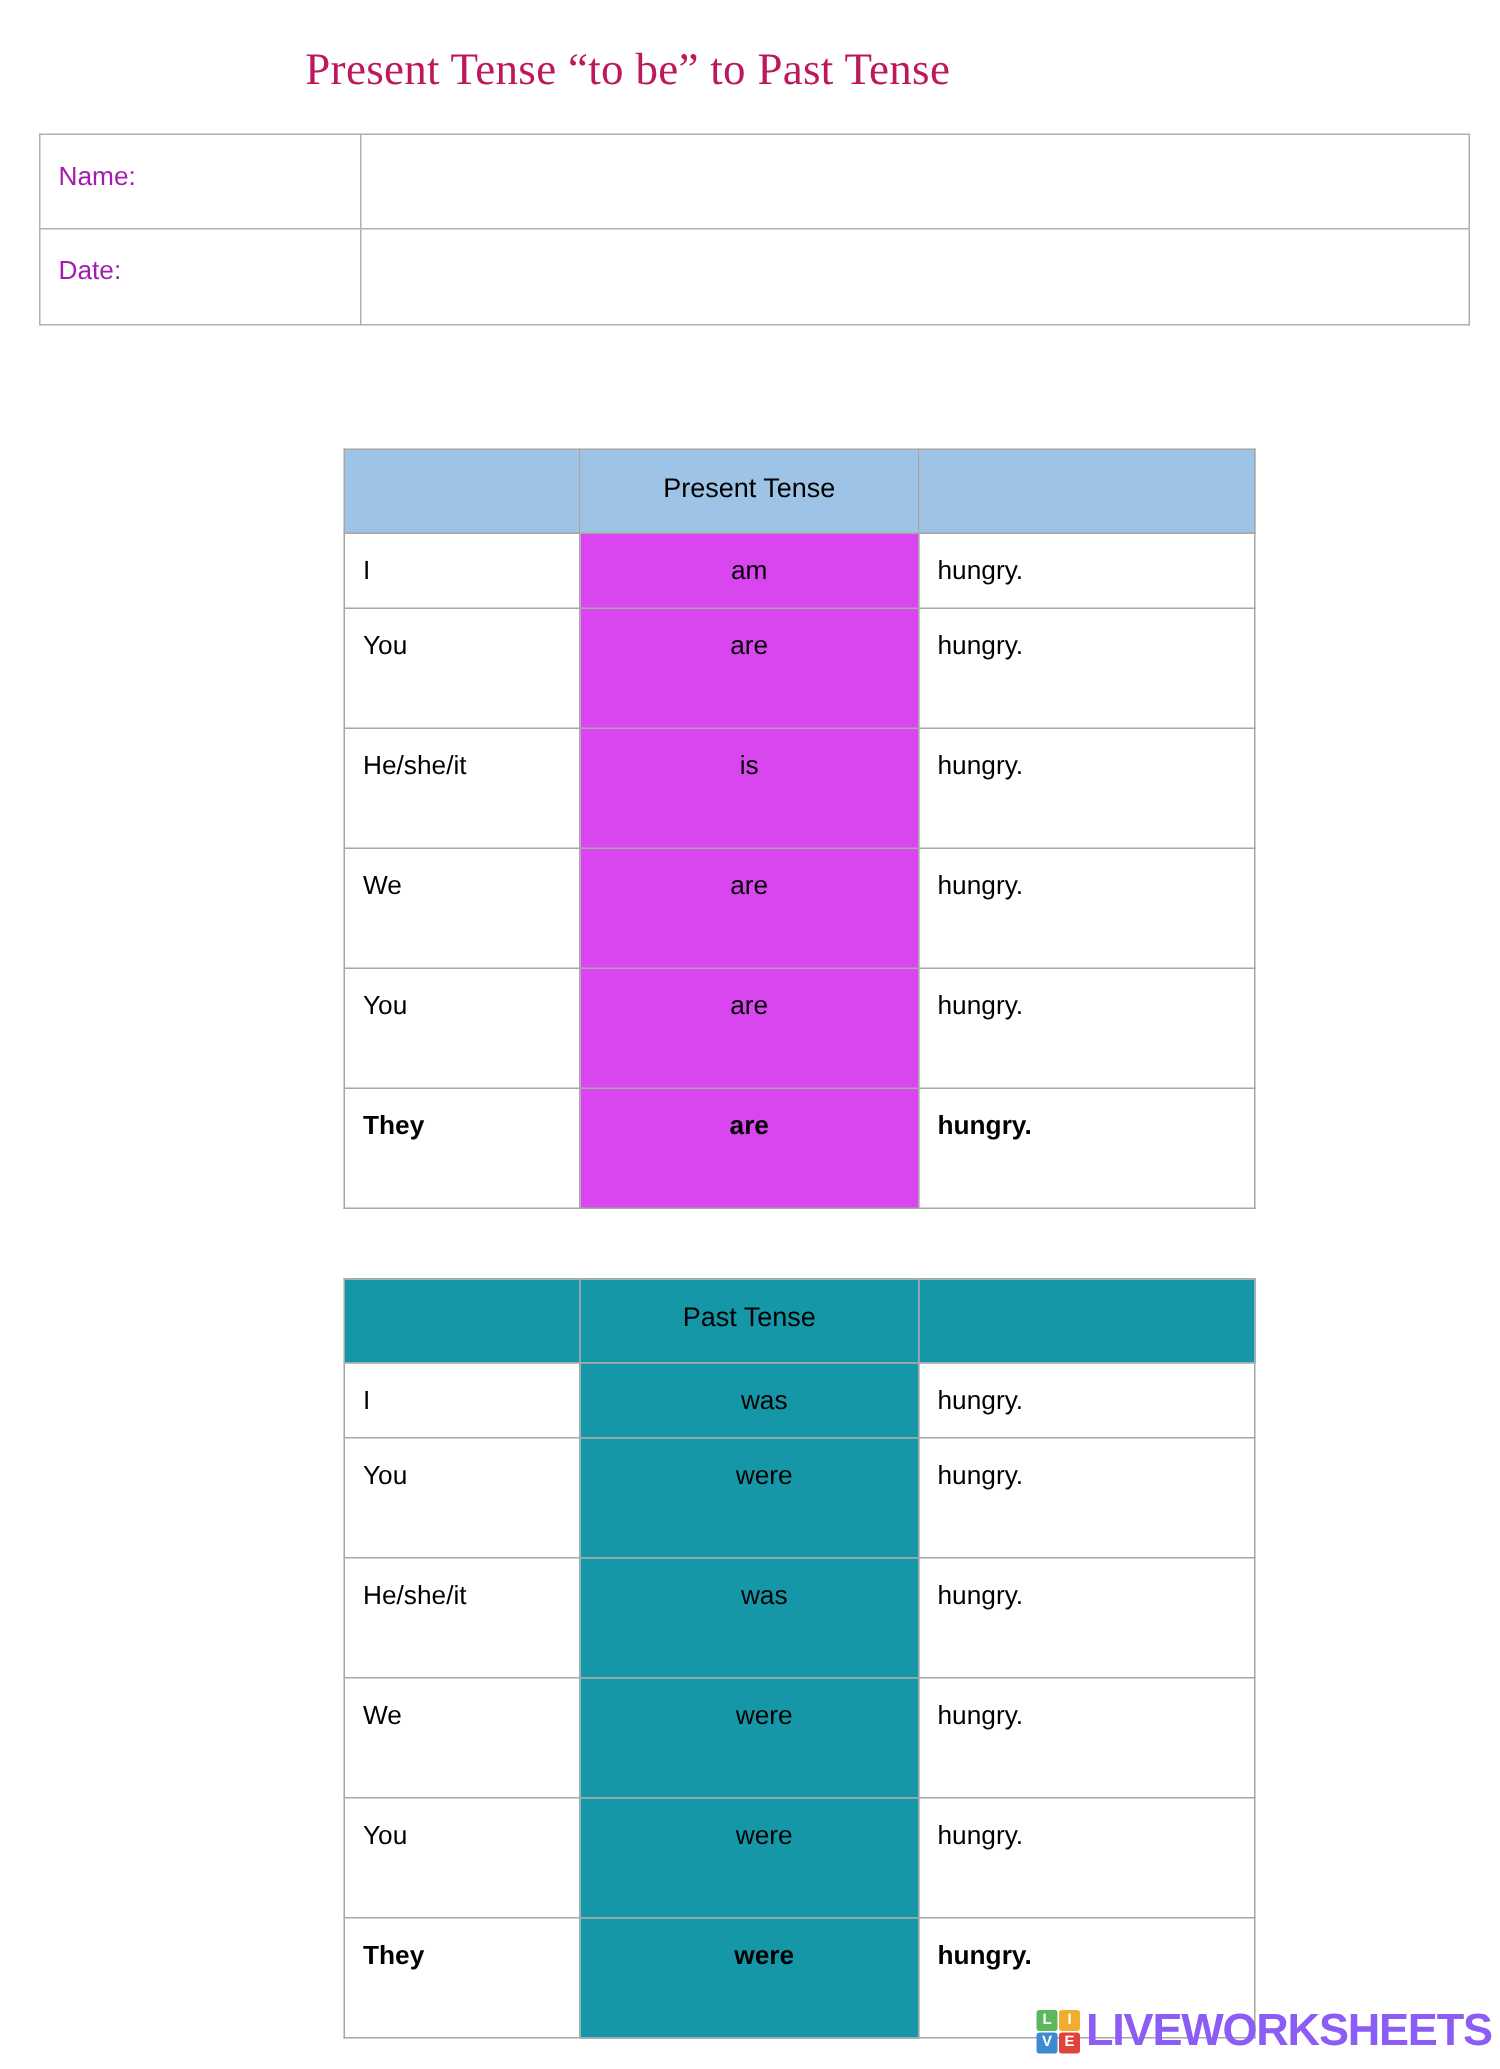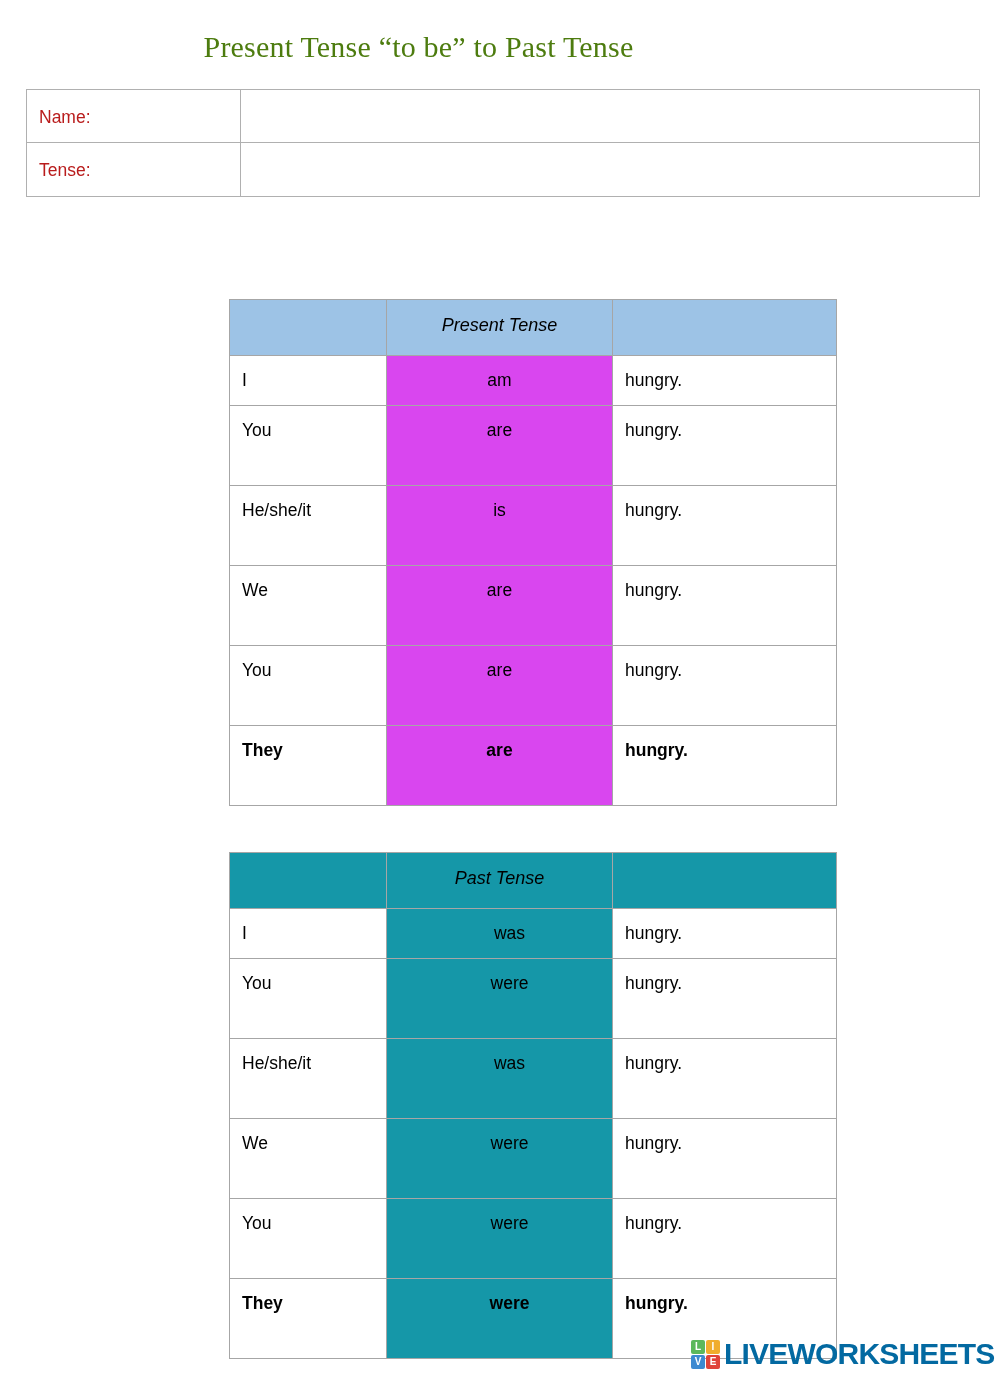--- a/index.html
+++ b/index.html
@@ -21,39 +21,39 @@
   .worksheet-title {
     position: absolute;
     top: 30px;
     left: 0;
     width: 837px;
     text-align: center;
     font-family: "Liberation Serif", serif;
     font-size: 30px;
     font-weight: 400;
     letter-spacing: 0.2px;
-    color: #4d7c0f;
+    color: #be185d;
   }
 
   
   .info-table {
     position: absolute;
     top: 89px;
     left: 26px;
     width: 953px;
     border-collapse: collapse;
     table-layout: fixed;
   }
   .info-table td {
     border: 1px solid #b0b0b0;
     vertical-align: top;
-    padding: 14px 12px 12px 12px;
+    padding: 14px 12px 22px 12px;
     font-size: 17.5px;
     line-height: 1.5;
-    color: #b91c1c;
+    color: #a21caf;
     background: #ffffff;
   }
   .info-label { width: 214px; }
   .info-value { width: 739px; }
   .row-name td { height: 51px; }
   .row-date td { height: 51px; }
   .row-instructions td { height: 72px; }
 
   
   .conj-table {
@@ -75,21 +75,20 @@
     background: #ffffff;
   }
   .col-subject { width: 157px; }
   .col-verb    { width: 226px; text-align: center; }
   .col-object  { width: 224px; }
 
   .conj-table .header-row td {
     height: 56px;
     font-size: 18px;
     padding-top: 14px;
-    font-style: italic;
   }
   .conj-table .first-row td { height: 50px; }
   .conj-table .body-row td { height: 80px; }
   .conj-table .last-row td { height: 80px; font-weight: bold; }
 
   
   #present-tense-table .header-row td { background: #9dc3e6; }
   #present-tense-table .verb-cell { background: #d946ef; }
 
   
@@ -127,37 +126,37 @@
   }
   .lw-sq-l { background: #5cb85c; }
   .lw-sq-i { background: #f0ad2e; }
   .lw-sq-v { background: #3d8ad1; }
   .lw-sq-e { background: #e0433a; }
   .lw-wordmark {
     font-family: "Liberation Sans", sans-serif;
     font-size: 30px;
     font-weight: bold;
     letter-spacing: -0.8px;
-    color: #0369a1;
+    color: #8b5cf6;
     line-height: 1;
   }
 </style>
 </head>
 <body>
 
 <div class="worksheet-title">Present Tense “to be” to Past Tense</div>
 
 <table class="info-table">
   <tbody>
     <tr class="row-name">
       <td class="info-label">Name:</td>
       <td class="info-value"></td>
     </tr>
     <tr class="row-date">
-      <td class="info-label">Tense:</td>
+      <td class="info-label">Date:</td>
       <td class="info-value"></td>
     </tr>
   </tbody>
 </table>
 
 <table class="conj-table" id="present-tense-table">
   <tbody>
     <tr class="header-row">
       <td class="col-subject"></td>
       <td class="col-verb">Present Tense</td>

